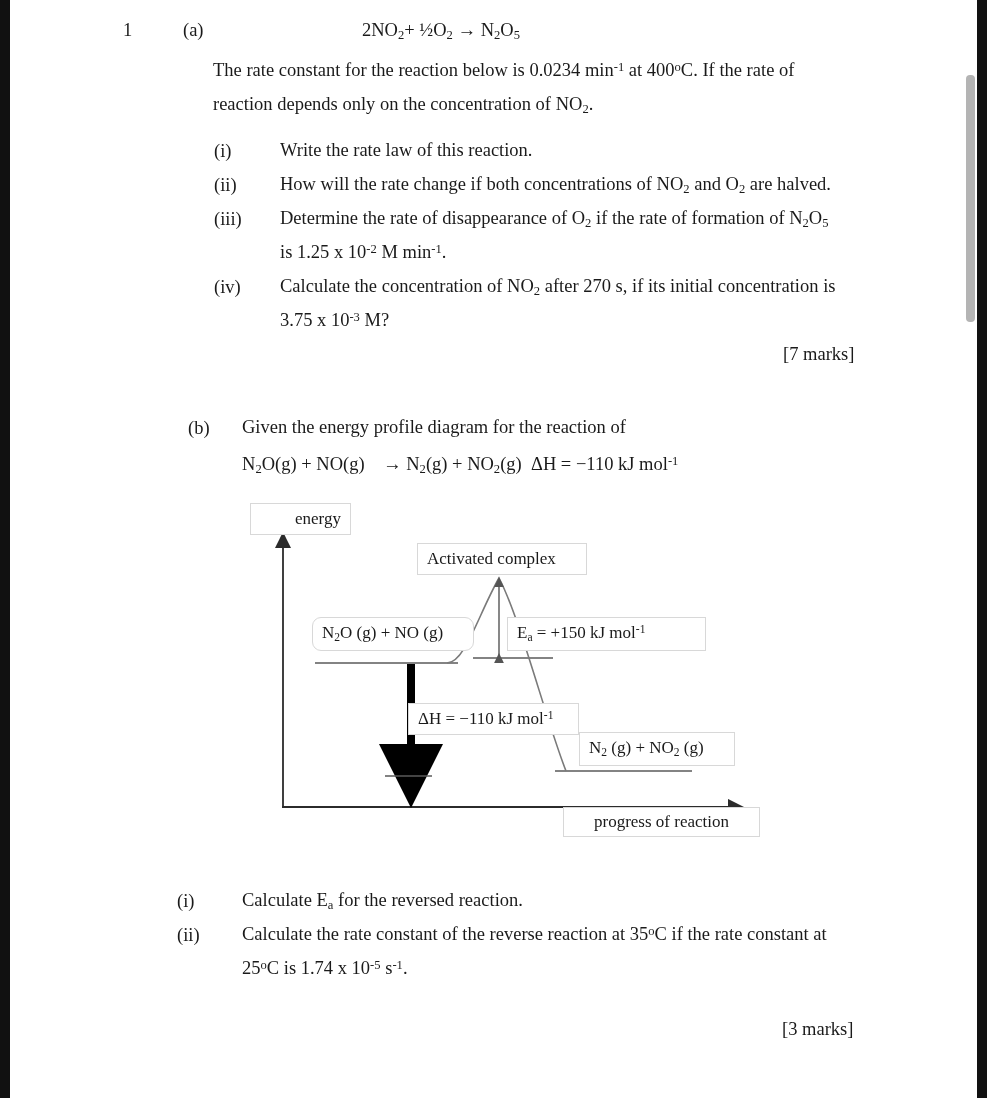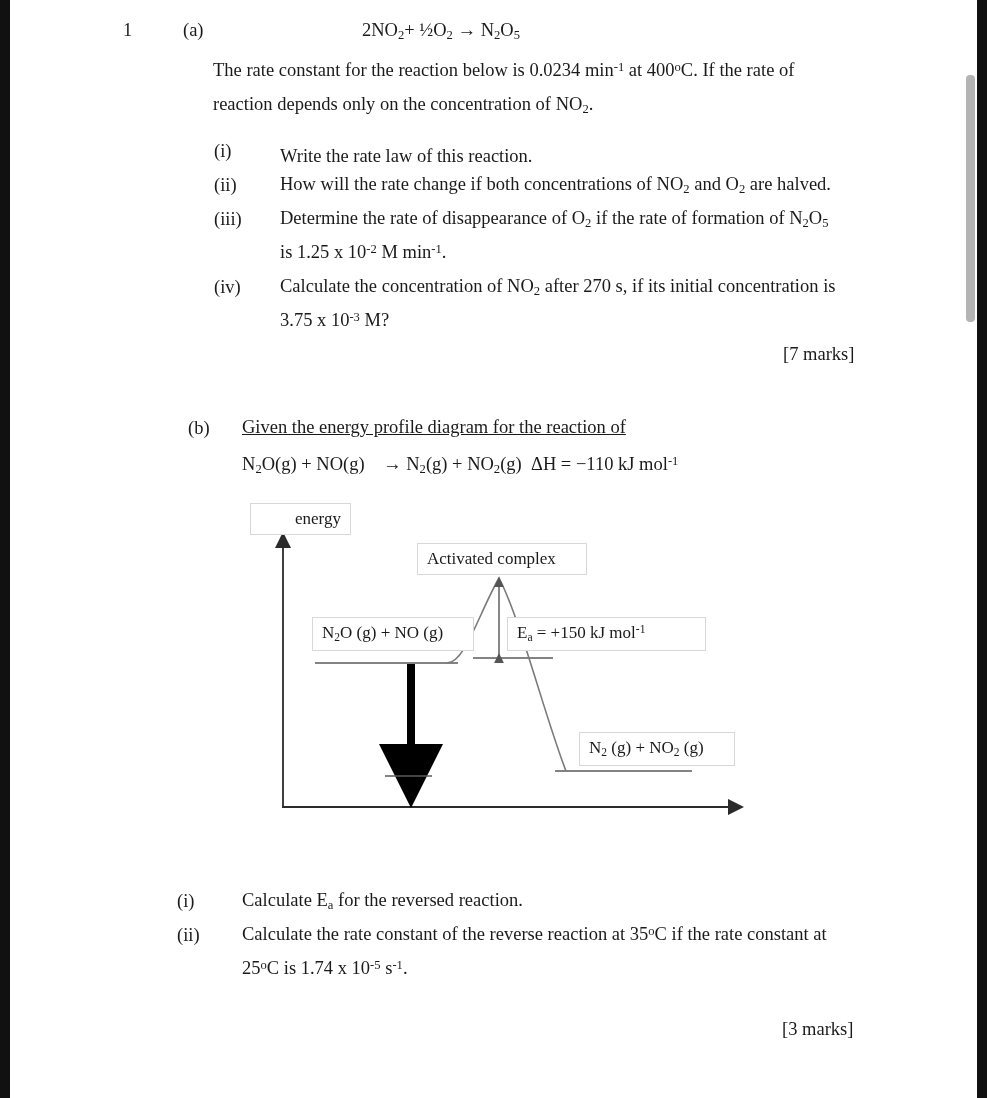--- a/index.html
+++ b/index.html
@@ -111,21 +111,21 @@
     </div>
 
     <div class="row" style="left:203px; top:61px;">
       <span>The rate constant for the reaction below is 0.0234 min</span><sup>-1</sup><span> at 400</span><sup>o</sup><span>C. If the rate of</span>
     </div>
     <div class="row" style="left:203px; top:95px;">
       <span>reaction depends only on the concentration of NO</span><sub>2</sub><span>.</span>
     </div>
 
     <div class="marker" style="left:204px; top:141px;">(i)</div>
-    <div class="row" style="left:270px; top:147px;">Write the rate law of this reaction.</div>
+    <div class="row" style="left:270px; top:141px;">Write the rate law of this reaction.</div>
 
     <div class="marker" style="left:204px; top:175px;">(ii)</div>
     <div class="row" style="left:270px; top:175px;">
       <span>How will the rate change if both concentrations of NO</span><sub>2</sub><span> and O</span><sub>2</sub><span> are halved.</span>
     </div>
 
     <div class="marker" style="left:204px; top:209px;">(iii)</div>
     <div class="row" style="left:270px; top:209px;">
       <span>Determine the rate of disappearance of O</span><sub>2</sub><span> if the rate of formation of N</span><sub>2</sub><span>O</span><sub>5</sub>
     </div>
@@ -137,21 +137,21 @@
     <div class="row" style="left:270px; top:277px;">
       <span>Calculate the concentration of NO</span><sub>2</sub><span> after 270 s, if its initial concentration is</span>
     </div>
     <div class="row" style="left:270px; top:311px;">
       <span>3.75 x 10</span><sup>-3</sup><span> M?</span>
     </div>
 
     <div class="row" style="left:773px; top:345px;">[7 marks]</div>
 
     <div class="marker" style="left:178px; top:418px;">(b)</div>
-    <div class="row" style="left:232px; top:418px;text-decoration:underline;">Given the energy profile diagram for the reaction of</div>
+    <div class="row" style="left:232px; top:418px;">Given the energy profile diagram for the reaction of</div>
 
     <div class="row" style="left:232px; top:455px;text-align:right;">
       <span>N</span><sub>2</sub><span>O(g)  +  NO(g)</span>&nbsp;&nbsp;&nbsp;&nbsp;<span>→</span><span> N</span><sub>2</sub><span>(g)  +  NO</span><sub>2</sub><span>(g)</span>&nbsp;&nbsp;<span>ΔH  =  −110 kJ mol</span><sup>-1</sup>
     </div>
 
     <div class="diagram">
 
       <svg width="967" height="360" viewBox="0 0 967 360" style="position:absolute; left:0; top:0;">
 
         <defs>
@@ -182,33 +182,37 @@
 
         <line x1="401" y1="174" x2="401" y2="278" stroke="#000000" stroke-width="8" marker-end="url(#ah-fat)"></line>
 
         <line x1="375" y1="286" x2="422" y2="286" stroke="#5a5a5a" stroke-width="1.5"></line>
       </svg>
 
       <div class="lbl" style="left:240px; top:13px;padding-left:44px;">energy</div>
 
       <div class="lbl wide" style="left:407px; top:53px;">Activated complex</div>
 
-      <div class="lbl wide" style="left:302px; top:127px;">
+      <div class="lbl wide" style="left:302px; top:127px;border-radius:9px;">
         <span>N</span><sub>2</sub><span>O (g) + NO (g)</span>
       </div>
 
       <div class="lbl wide" style="left:497px; top:127px; padding-right:60px;">
         <span>E</span><sub>a</sub><span> = +150 kJ mol</span><sup>-1</sup>
       </div>
 
+      <div class="lbl wide" style="left:398px; top:213px; padding-right:25px;">
+        <span>ΔH = −110 kJ mol</span><sup>-1</sup>
+      </div>
 
       <div class="lbl wide" style="left:551px; top:242px;margin-left:18px;">
         <span>N</span><sub>2</sub><span> (g) + NO</span><sub>2</sub><span> (g)</span>
       </div>
 
+      <div class="lbl wide" style="left:553px; top:317px; padding:5px 30px 6px 30px;">progress of reaction</div>
 
     </div>
 
     <div class="marker" style="left:167px; top:891px;">(i)</div>
     <div class="row" style="left:232px; top:891px;">
       <span>Calculate E</span><sub>a</sub><span> for the reversed reaction.</span>
     </div>
 
     <div class="marker" style="left:167px; top:925px;">(ii)</div>
     <div class="row" style="left:232px; top:925px;">

